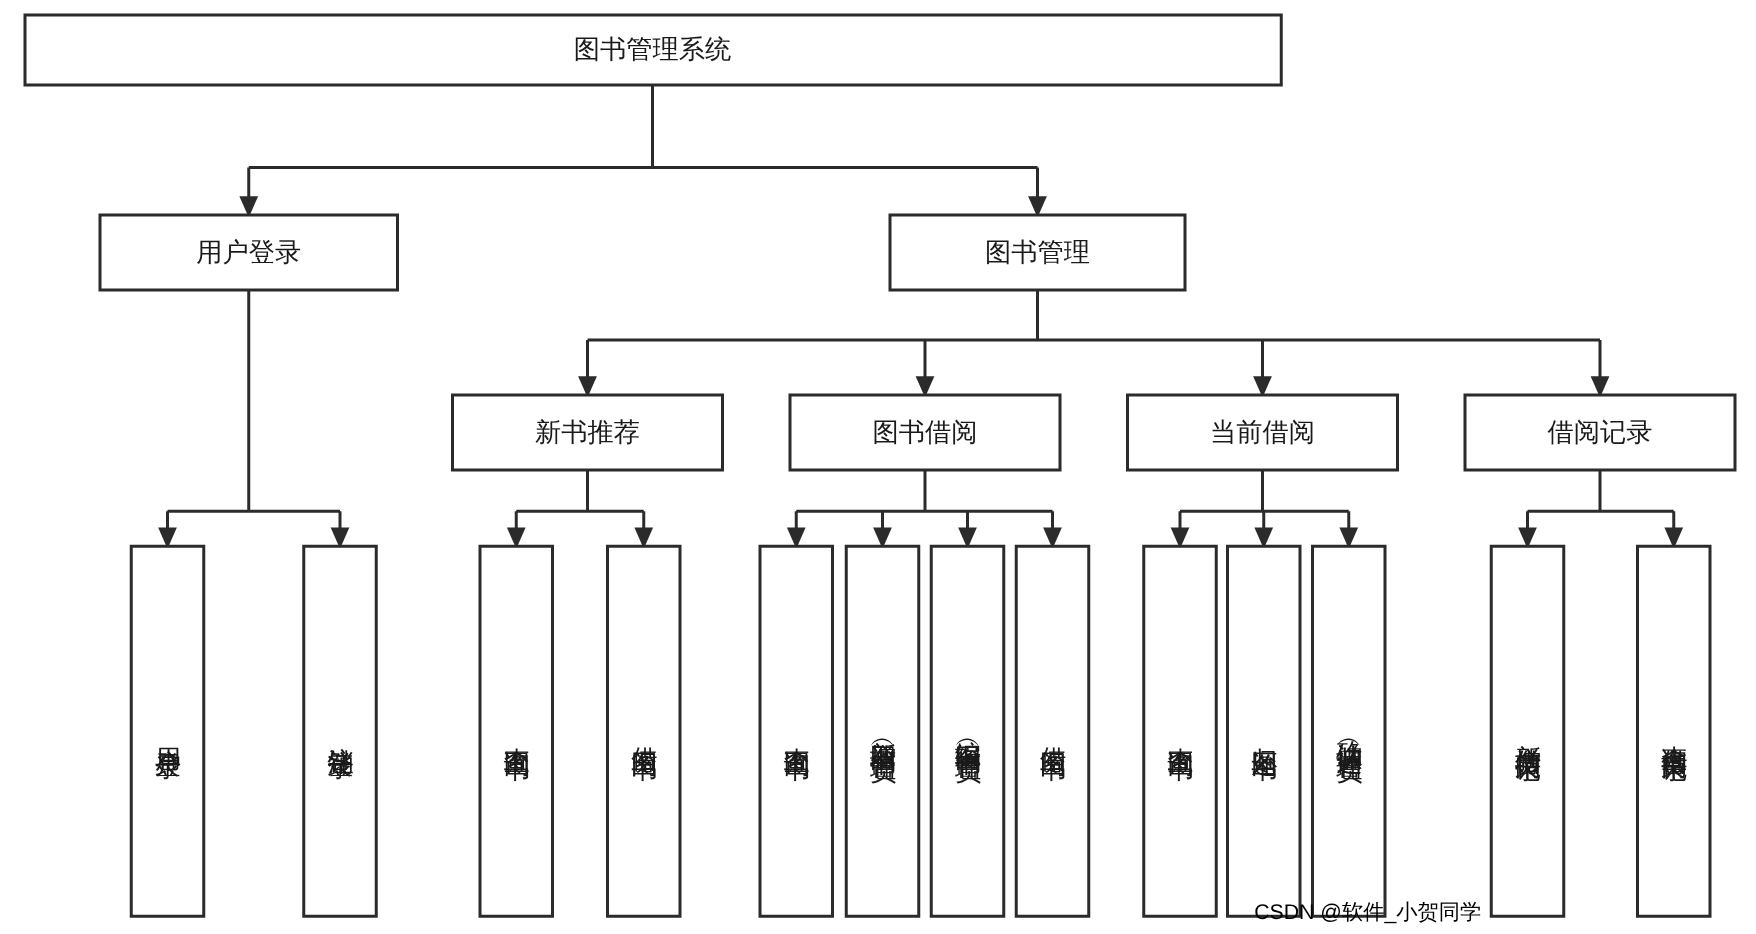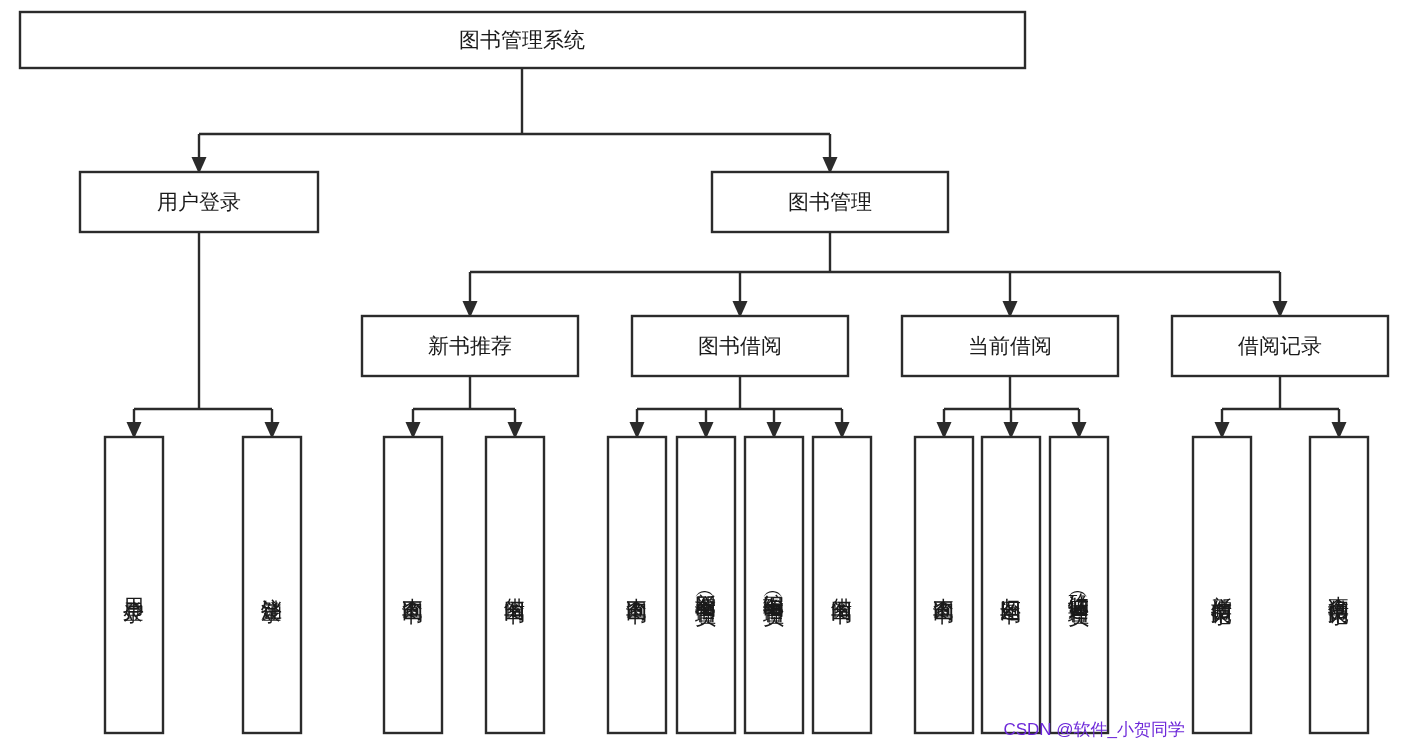--- a/index.html
+++ b/index.html
@@ -56,21 +56,21 @@
     text-orientation: upright;
     text-anchor: middle;
     letter-spacing: 2px;
   }
   .watermark {
     position: absolute;
     right: 14px;
     bottom: 6px;
     font-family: "Liberation Sans", "DejaVu Sans", sans-serif;
     font-size: 17px;
-    color: #6d28d9;
+    color: #000000;
     white-space: nowrap;
     pointer-events: none;
   }
 </style>
 </head>
 <body>
 
 <div id="diagram-root">
 
   <svg class="flow" viewBox="0 0 1405 747">

